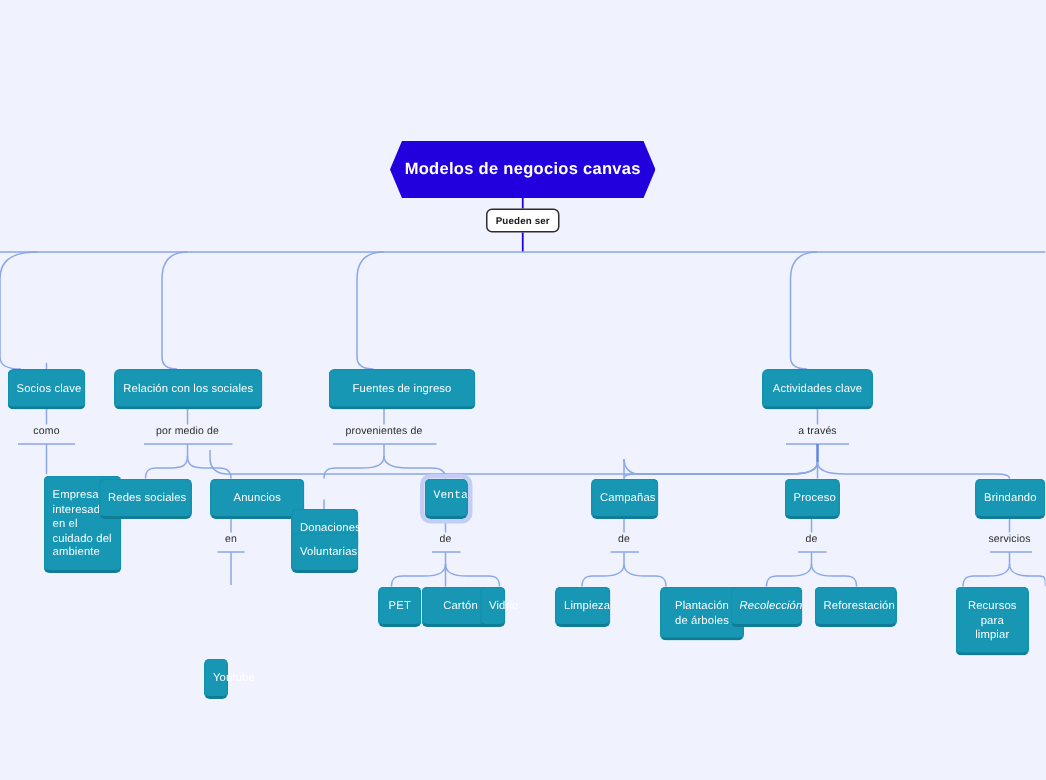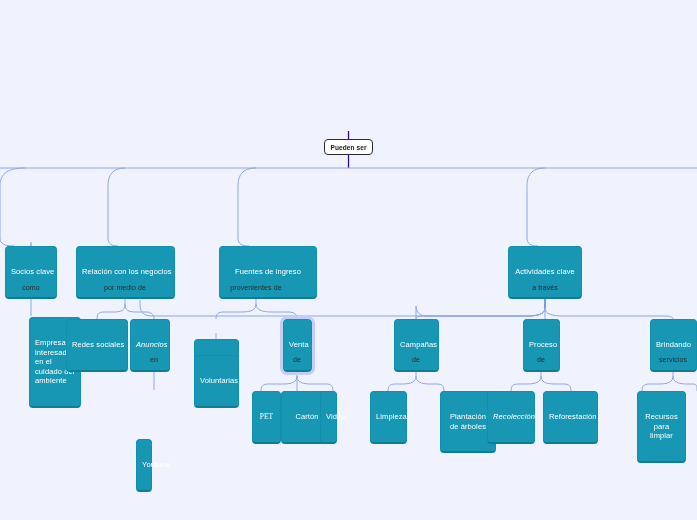--- a/index.html
+++ b/index.html
@@ -33,34 +33,35 @@
     position: absolute;
     box-sizing: border-box;
     color: #ffffff;
     background: #1797b4;
     border-radius: 4px;
     border: 1px solid #1290ad;
     border-bottom: 2px solid #0f7d98;
     font-size: 7.5px;
     line-height: 9.5px;
     letter-spacing: 0.1px;
-    padding: 20px 5px;
+    padding: 7px 5px;
     white-space: nowrap;
     text-align: center;
   }
   .node.multiline {
     white-space: normal;
     margin-left: 24px;
   }
   .node.left {
     text-align: left;
   }
   .node.selected {
     outline: 3px solid #c3cdf6;
     outline-offset: 0px;
+    font-family: Liberation Mono, monospace;
   }
   .root {
     position: absolute;
     color: #ffffff;
     background: #2200dd;
     font-size: 11px;
     font-weight: bold;
     letter-spacing: 0.2px;
     display: flex;
     align-items: center;
@@ -163,45 +164,48 @@
       <path d="M541 376 C541 382 546 384 555 384 L564 384 C569 384 571 386 571 391"></path>
 
       <path d="M673 333 L673 355"></path>
       <path d="M660 368 L688 368"></path>
       <path d="M673 368 L673 376"></path>
       <path d="M673 376 C673 382 668 384 659 384 L649 384 C644 384 642 386 642 391"></path>
       <path d="M673 376 C673 382 678 384 687 384 L693 384 C697 384 697 386 697 391"></path>
     </g>
   </svg>
 
+  <div class="root" style="left:260px; top:94px; width:177px; height:38px;">
+    <span>Modelos de negocios canvas</span>
+  </div>
 
   <div class="chip" style="left:324px; top:139px; width:49px; height:16px;">
     <span>Pueden ser</span>
   </div>
 
   <div class="node" style="left:5px; top:246px; width:52px;">
     <span>Socios clave</span>
   </div>
   <div class="edge-label" style="left:31px; top:284px;">
     <span>como</span>
   </div>
   <div class="node multiline left" style="left:5px; top:317px; width:52px;">
     <span>Empresas interesadas en el cuidado del ambiente</span>
   </div>
 
   <div class="node" style="left:76px; top:246px; width:99px;">
-    <span>Relación con los negocios</span>
+    <span>Relación con los sociales</span>
   </div>
   <div class="edge-label" style="left:125px; top:284px;">
     <span>por medio de</span>
   </div>
   <div class="node" style="left:66px; top:319px; width:62px;">
     <span>Redes sociales</span>
   </div>
-  <div class="node" style="left:130px; top:319px; width:40px;font-style:italic;">
+  <div class="node" style="left:140px; top:319px; width:63px;">
     <span>Anuncios</span>
   </div>
   <div class="edge-label" style="left:154px; top:356px;">
     <span>en</span>
   </div>
   <div class="node" style="left:136px; top:391px; width:16px;margin-top:48px;">
     <span>Youtube</span>
   </div>
 
   <div class="node" style="left:219px; top:246px; width:98px;">
@@ -215,21 +219,21 @@
   </div>
   <div class="node" style="left:194px; top:355px; width:45px;">
     <span>Voluntarias</span>
   </div>
   <div class="node selected" style="left:283px; top:319px; width:29px;">
     <span>Venta</span>
   </div>
   <div class="edge-label" style="left:297px; top:356px;">
     <span>de</span>
   </div>
-  <div class="node" style="left:252px; top:391px; width:29px;font-family:Liberation Serif, serif;">
+  <div class="node" style="left:252px; top:391px; width:29px;">
     <span>PET</span>
   </div>
   <div class="node" style="left:281px; top:391px; width:52px;">
     <span>Cartón</span>
   </div>
   <div class="node" style="left:320px; top:391px; width:17px;">
     <span>Vidrio</span>
   </div>
 
   <div class="node" style="left:508px; top:246px; width:74px;">

